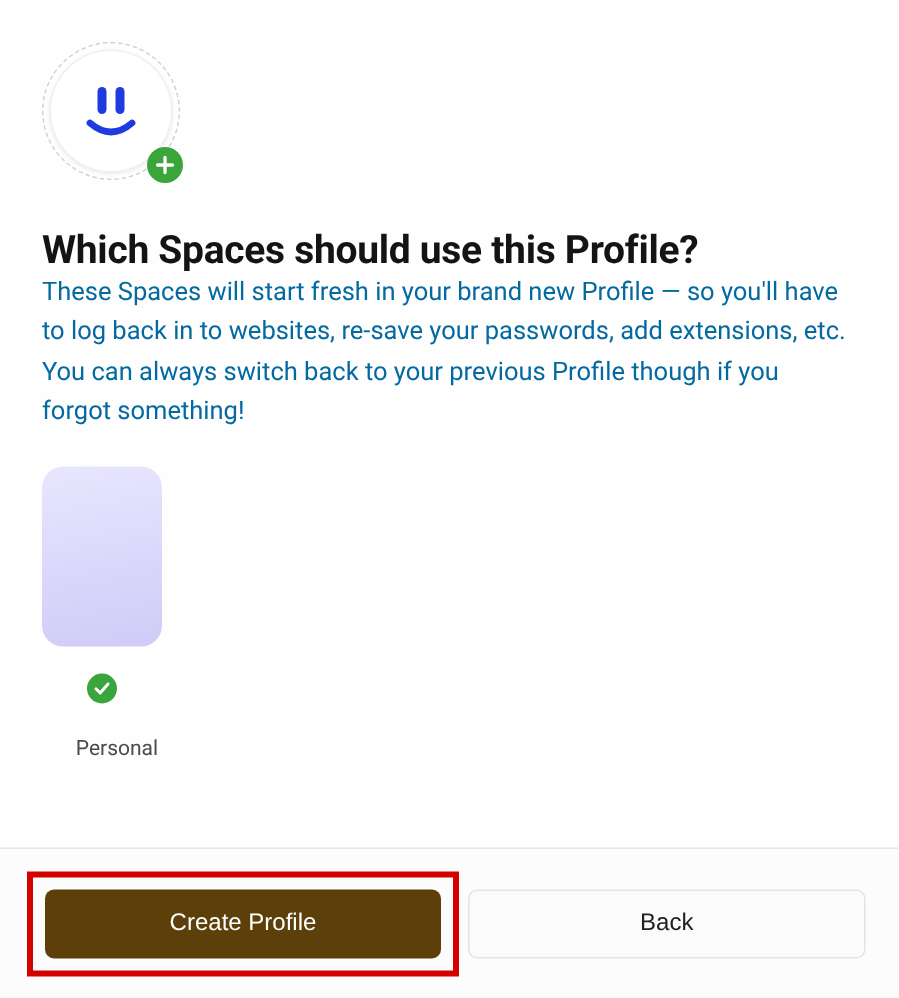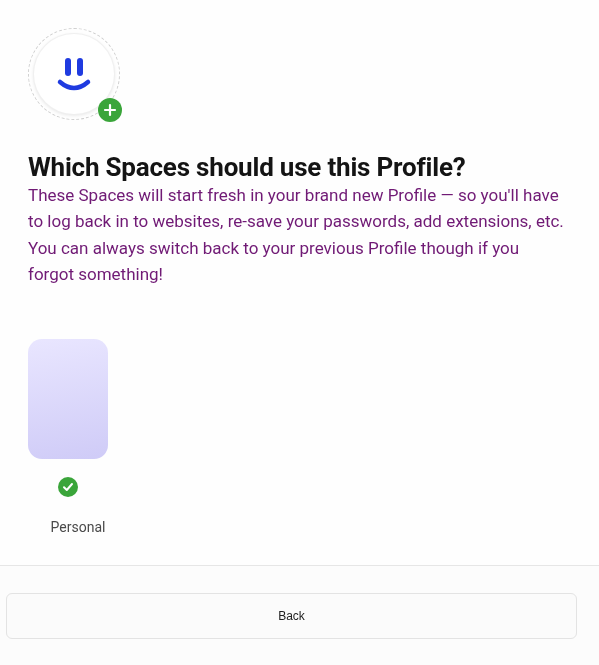--- a/index.html
+++ b/index.html
@@ -66,22 +66,22 @@
     }
     .heading {
       font-size: 26px;
       font-weight: 700;
       color: #141414;
       letter-spacing: -0.2px;
     }
     .description {
       font-size: 17px;
       line-height: 1.55;
-      color: #701a75;
-      margin-bottom: 52px;
+      color: #0369a1;
+      margin-bottom: 24px;
       max-width: 540px;
     }
     .space-item {
       display: flex;
       flex-direction: column;
       align-items: center;
       width: 80px;
     }
     .space-tile {
       width: 80px;
@@ -142,21 +142,21 @@
     }
     .btn-secondary {
       flex: 1;
       height: 46px;
       margin-right: 22px;
       margin-left: 6px;
       background: #fbfbfb;
       border: 1px solid #e3e3e3;
       border-radius: 6px;
       color: #222;
-      font-size: 12px;
+      font-size: 16px;
       cursor: pointer;
     }
   </style>
 </head>
 <body>
 
 <div class="content">
   <div class="avatar-wrap">
     <div class="avatar-dashed">
       <div class="avatar-inner">
@@ -182,14 +182,17 @@
     <div class="check-badge">
       <svg viewBox="0 0 12 12">
         <path d="M2 6.2 L4.8 9 L10 3" stroke="#ffffff" stroke-width="2" fill="none" stroke-linecap="round" stroke-linejoin="round"></path>
       </svg>
     </div>
     <div class="space-label">Personal</div>
   </div>
 </div>
 
 <div class="footer">
+  <div class="highlight-box">
+    <button class="btn-primary">Create Profile</button>
+  </div>
   <button class="btn-secondary">Back</button>
 </div>
 
 </body></html>

